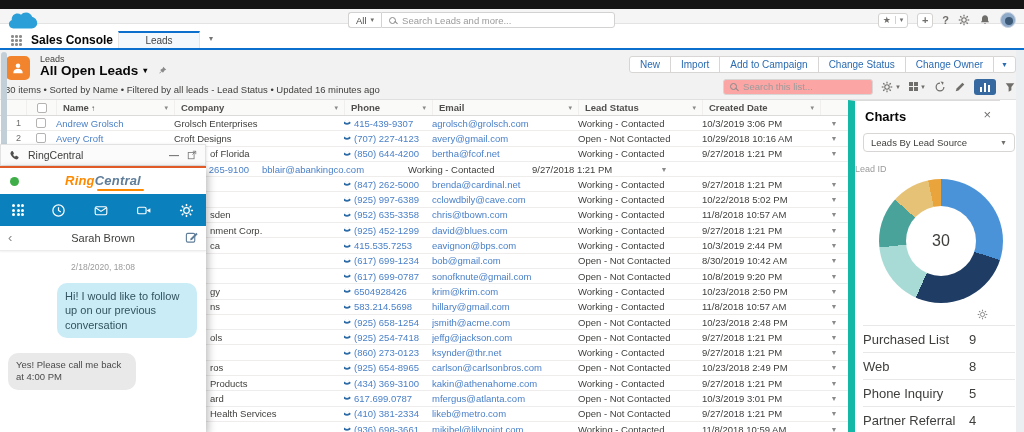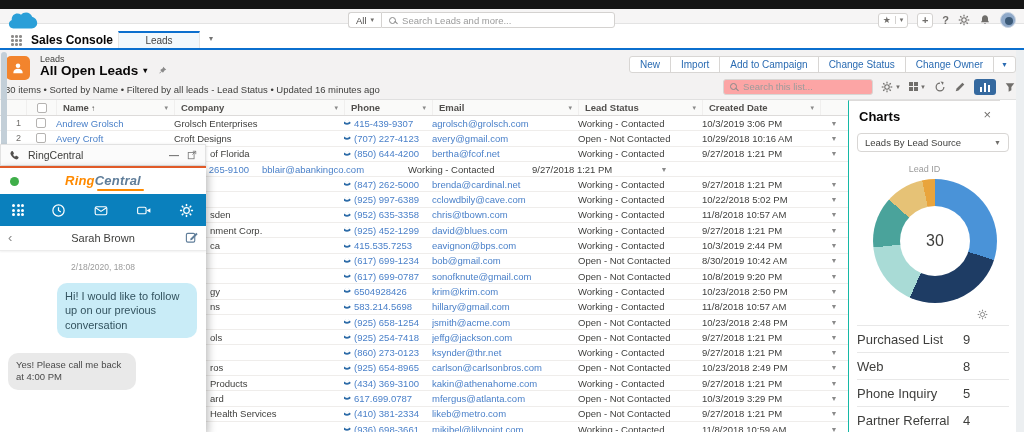--- a/index.html
+++ b/index.html
@@ -85,28 +85,28 @@
   .tbody .row:nth-child(n+3) .c-comp{padding-left:36px;}
   .c-phone{width:88px;color:#4a80c9;display:flex;align-items:center;gap:4px;overflow:hidden;white-space:nowrap;cursor:pointer;}
   .ph-ico{width:6px;height:6px;border-left:2px solid #2e6ca8;border-bottom:2px solid #2e6ca8;
     border-bottom-left-radius:7px;transform:rotate(-45deg);flex:none;display:block;}
   .c-email{width:146px;color:#4a80c9;overflow:hidden;white-space:nowrap;cursor:pointer;}
   .c-status{width:124px;overflow:hidden;white-space:nowrap;}
   .c-created{width:118px;overflow:hidden;white-space:nowrap;}
   .c-act{width:28px;text-align:center;color:#8a8a8a;font-size:7px;cursor:pointer;}
   
   .charts{position:absolute;left:848px;top:100px;width:152px;height:332px;background:#fff;
-    border-left:1px solid #14b8a6;border-top:1px solid #dddbda;}
+    border-left:7px solid #14b8a6;border-top:1px solid #dddbda;}
   .charts-title{position:absolute;left:10px;top:8px;font-size:13px;font-weight:bold;color:#080707;}
   .charts-close{position:absolute;right:9px;top:6px;font-size:13px;color:#706e6b;cursor:pointer;}
   .chart-sel{position:absolute;left:8px;top:32px;width:152px;height:19px;border:1px solid #d8d6d4;border-radius:4px;
     background:#fff;display:flex;align-items:center;justify-content:space-between;padding:0 7px;
     font-size:9.5px;color:#3e3e3c;cursor:pointer;}
   .chart-sel .car{font-size:7px;color:#706e6b;}
-  .donut-label{position:absolute;left:0;top:63px;width:100%;text-align:center;font-size:9px;color:#9b9b9b;}
+  .donut-label{position:absolute;left:0;top:63px;width:100%;text-align:left;font-size:9px;color:#9b9b9b;}
   .donut{position:absolute;left:24px;top:78px;width:124px;height:124px;border-radius:50%;cursor:pointer;}
   .donut-hole{position:absolute;left:51px;top:105px;width:70px;height:70px;border-radius:50%;background:#fff;
     display:flex;align-items:center;justify-content:center;font-size:16px;color:#3e3e3c;}
   .chart-gear{position:absolute;right:12px;top:208px;cursor:pointer;}
   .legend{position:absolute;left:8px;top:224px;width:152px;}
   .lrow{position:relative;height:27px;border-top:1px solid #e8e8e8;display:flex;align-items:center;
     font-size:13px;color:#3e3e3c;}
   .lval{position:absolute;left:106px;}
   .vscroll{position:absolute;left:1016px;top:50px;width:8px;height:382px;background:#eceff1;}
   .vthumb{position:absolute;left:1px;top:52px;width:6px;height:130px;background:#c3cfd8;border-radius:3px;}
@@ -608,21 +608,21 @@
           <span class="cb"></span>
         </span>
       <span class="c-name"></span>
       <span class="c-comp">ard</span>
       <span class="c-phone">
         <span class="ph-ico"></span>
         <span class="pnum">617.699.0787</span>
       </span>
       <span class="c-email">mfergus@atlanta.com</span>
       <span class="c-status">Open - Not Contacted</span>
-      <span class="c-created">10/3/2019 3:29 PM</span>
+      <span class="c-created">10/3/2019 3:01 PM</span>
       <span class="c-act">▼</span>
     </div>
       <div class="row">
       <span class="c-num"></span>
       <span class="c-cb">
           <span class="cb"></span>
         </span>
       <span class="c-name"></span>
       <span class="c-comp">Health Services</span>
       <span class="c-phone">

